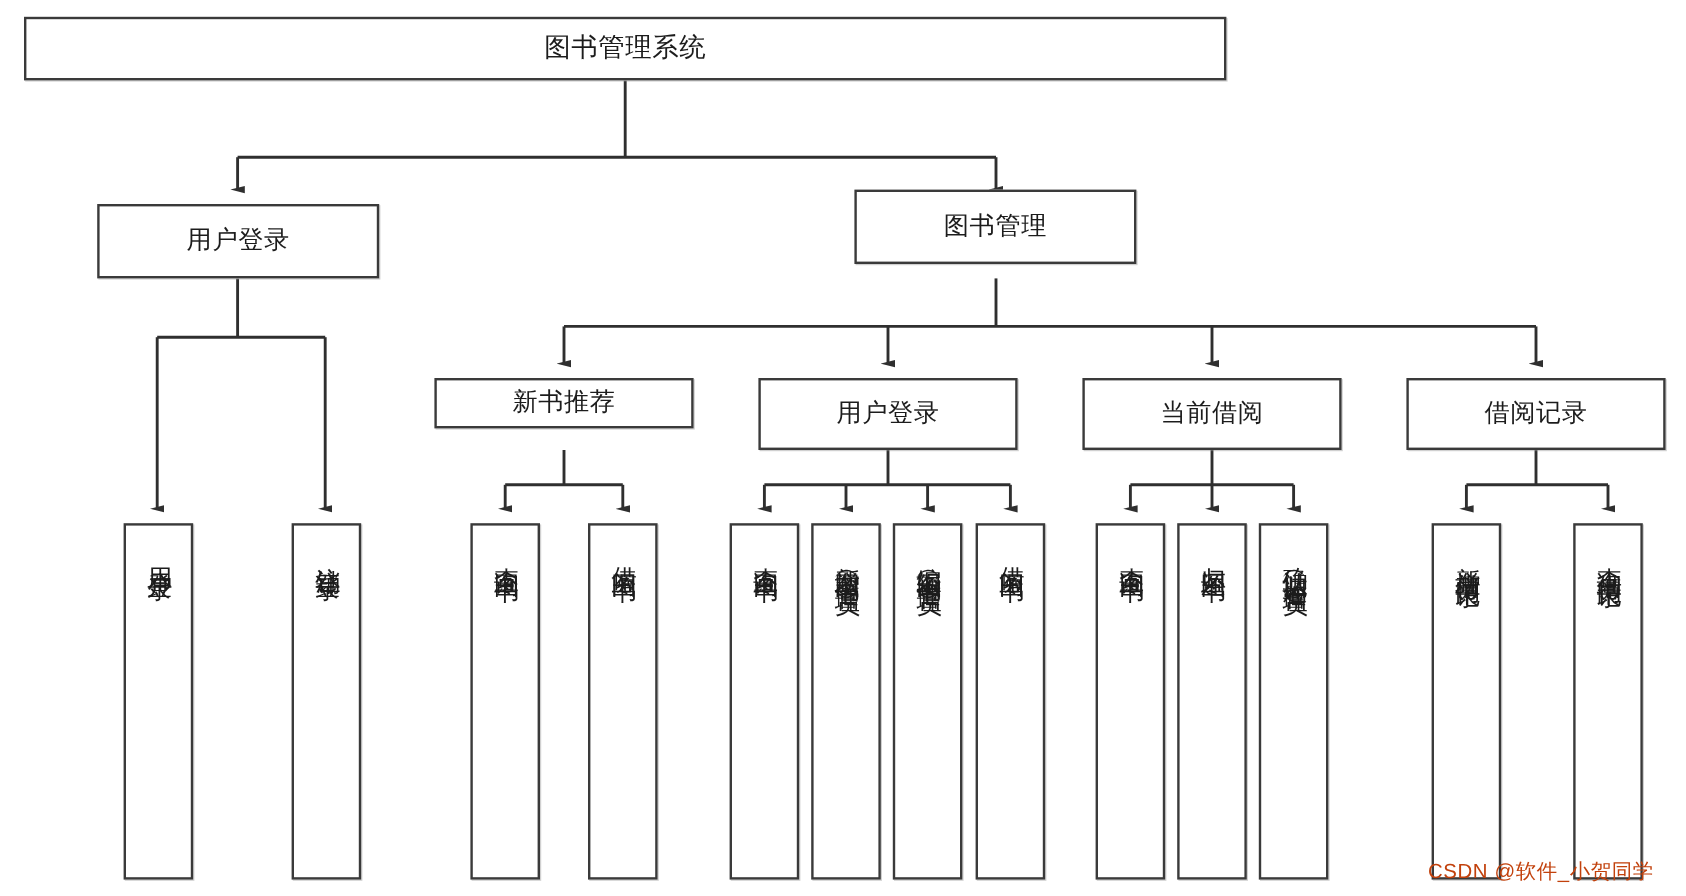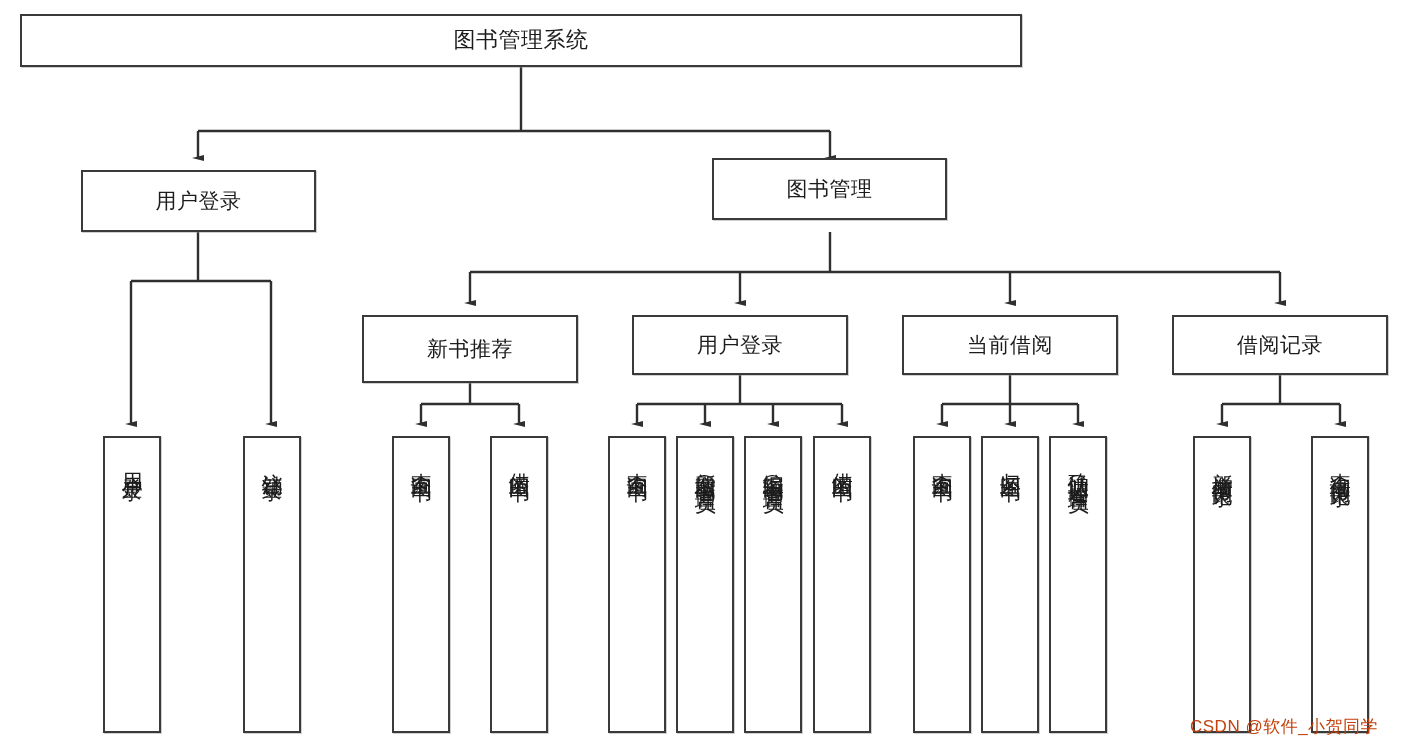--- a/index.html
+++ b/index.html
@@ -123,21 +123,21 @@
     <span class="lbl">图书管理系统</span>
   </div>
 
   <div class="node horiz" style="left:81px;top:170px;width:235px;height:62px;">
     <span class="lbl">用户登录</span>
   </div>
   <div class="node horiz" style="left:712px;top:158px;width:235px;height:62px;">
     <span class="lbl">图书管理</span>
   </div>
 
-  <div class="node horiz" style="left:362px;top:315px;width:216px;height:68px;">
+  <div class="node horiz" style="left:362px;top:315px;width:216px;height:42px;">
     <span class="lbl">新书推荐</span>
   </div>
   <div class="node horiz" style="left:632px;top:315px;width:216px;height:60px;">
     <span class="lbl">用户登录</span>
   </div>
   <div class="node horiz" style="left:902px;top:315px;width:216px;height:60px;">
     <span class="lbl">当前借阅</span>
   </div>
   <div class="node horiz" style="left:1172px;top:315px;width:216px;height:60px;">
     <span class="lbl">借阅记录</span>

